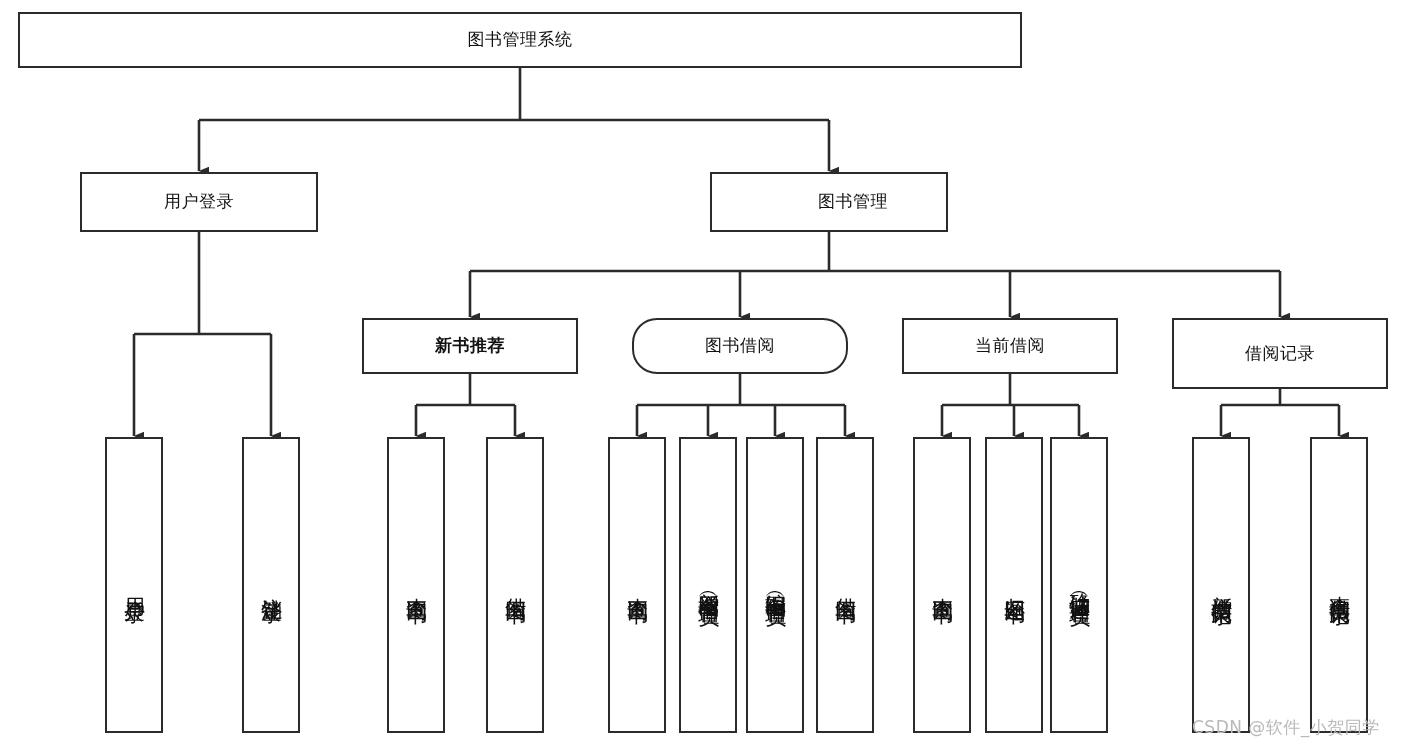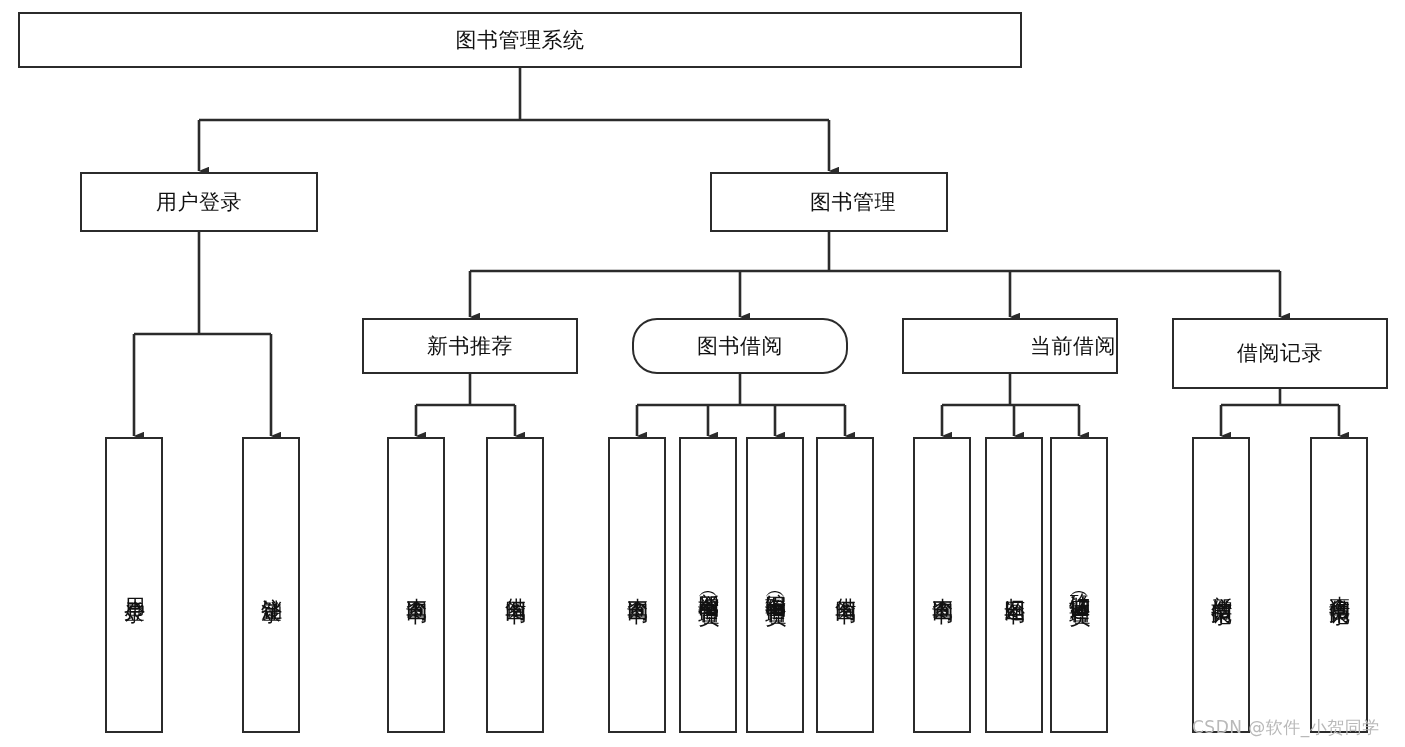--- a/index.html
+++ b/index.html
@@ -27,21 +27,21 @@
     position: absolute;
     box-sizing: border-box;
     border: 2px solid #2b2b2b;
     background: #ffffff;
     display: flex;
     align-items: center;
     justify-content: center;
     color: #111111;
   }
   .node.horiz .label {
-    font-size: 21px;
+    font-size: 17px;
     line-height: 1.15;
     letter-spacing: 0.5px;
     white-space: nowrap;
   }
   .node.vert {
     padding: 6px 0;
   }
   .node.vert .label {
     writing-mode: vertical-rl;
     text-orientation: upright;
@@ -110,27 +110,27 @@
   <div id="node-layer">
       <div class="node horiz" style="left: 18px; top: 12px; width: 1004px; height: 56px;">
         <span class="label">图书管理系统</span>
       </div>
       <div class="node horiz" style="left: 80px; top: 172px; width: 238px; height: 60px;">
         <span class="label">用户登录</span>
       </div>
       <div class="node horiz" style="left: 710px; top: 172px; width: 238px; height: 60px; padding-left: 48px;">
         <span class="label">图书管理</span>
       </div>
-      <div class="node horiz" style="left: 362px; top: 318px; width: 216px; height: 56px;">
+      <div class="node horiz" style="left: 362px; top: 318px; width: 216px; height: 56px; font-weight: bold;">
         <span class="label">新书推荐</span>
       </div>
       <div class="node horiz" style="left: 632px; top: 318px; width: 216px; height: 56px; border-radius: 25px;">
         <span class="label">图书借阅</span>
       </div>
-      <div class="node horiz" style="left: 902px; top: 318px; width: 216px; height: 56px; justify-content: flex-end;">
+      <div class="node horiz" style="left: 902px; top: 318px; width: 216px; height: 56px;">
         <span class="label">当前借阅</span>
       </div>
       <div class="node horiz" style="left: 1172px; top: 318px; width: 216px; height: 71px;">
         <span class="label">借阅记录</span>
       </div>
       <div class="node vert" style="left: 105px; top: 437px; width: 58px; height: 296px;">
         <span class="label">用户登录</span>
       </div>
       <div class="node vert" style="left: 242px; top: 437px; width: 58px; height: 296px;">
         <span class="label">注销登录</span>

